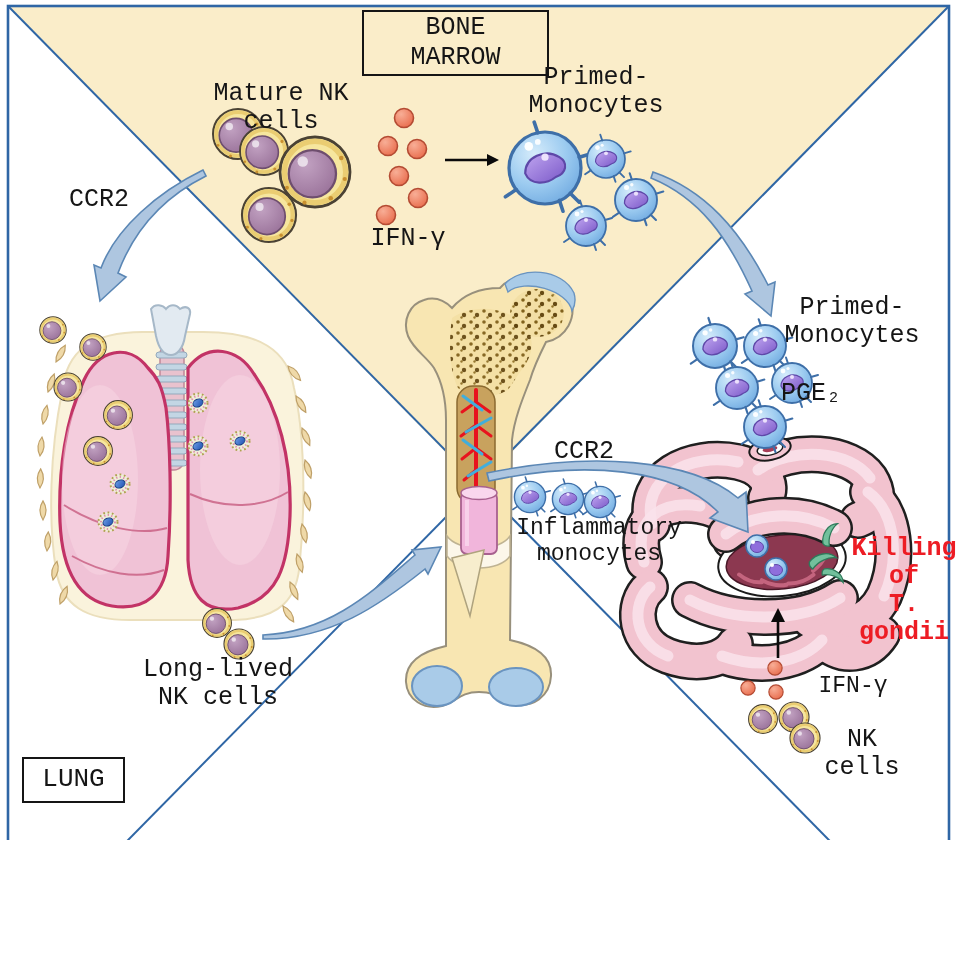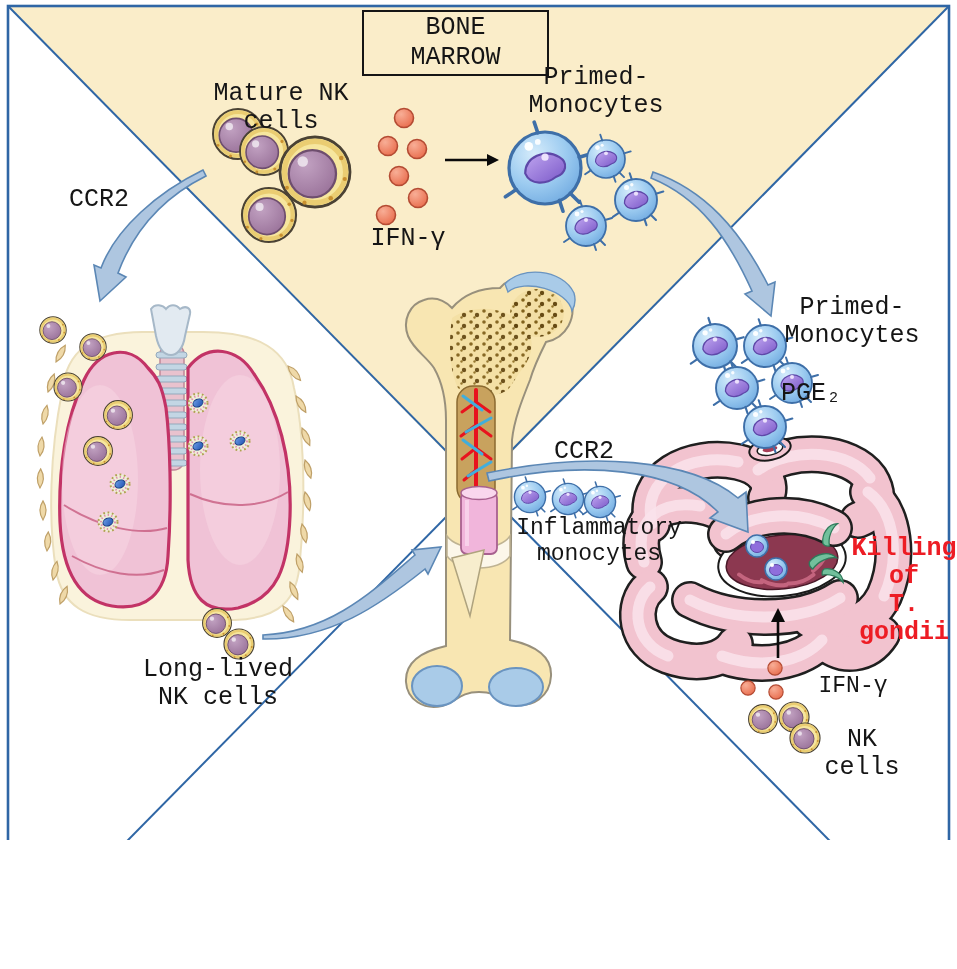--- a/index.html
+++ b/index.html
@@ -326,15 +326,18 @@
 
 <div class="lbl" style="left:811px;top:380px;">PGE₂</div>
 
 <div class="lbl killing" style="left:904px;top:506px;margin-top:29px;">Killing of
 T. gondii</div>
 
 <div class="lbl small" style="left:821px;top:674px;">IFN-γ</div>
 
 <div class="lbl" style="left:862px;top:726px;">NK cells</div>
 
-
-
+<div class="labelbox" style="left:22px;top:757px;width:99px;height:42px;font-size:26px;">
+  <span>LUNG</span>
 </div>
 
+
+</div>
+
 </body></html>

